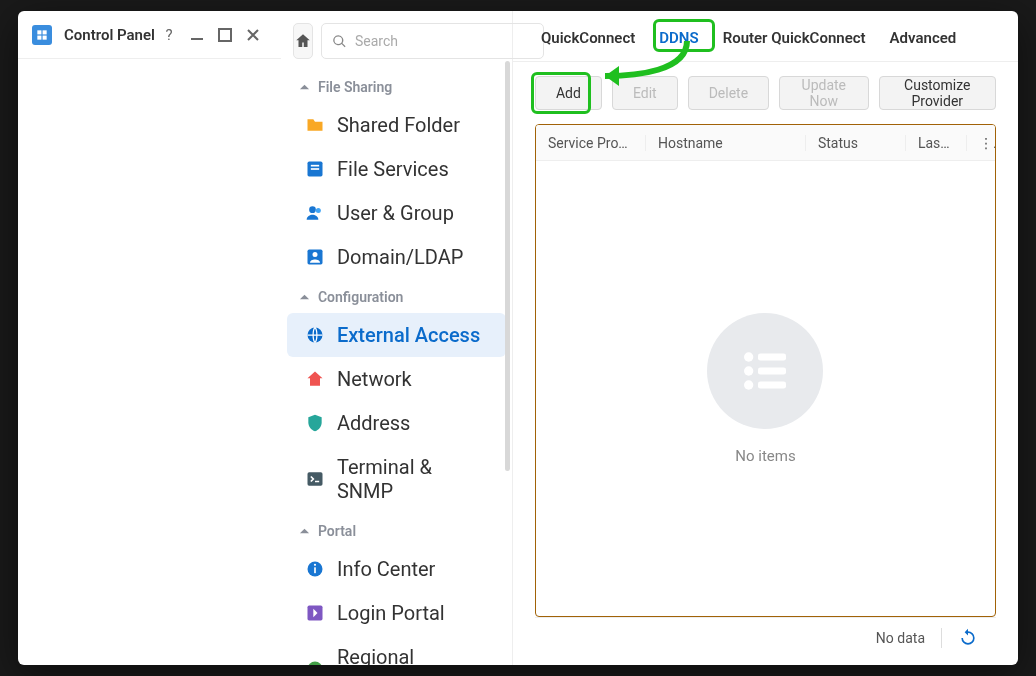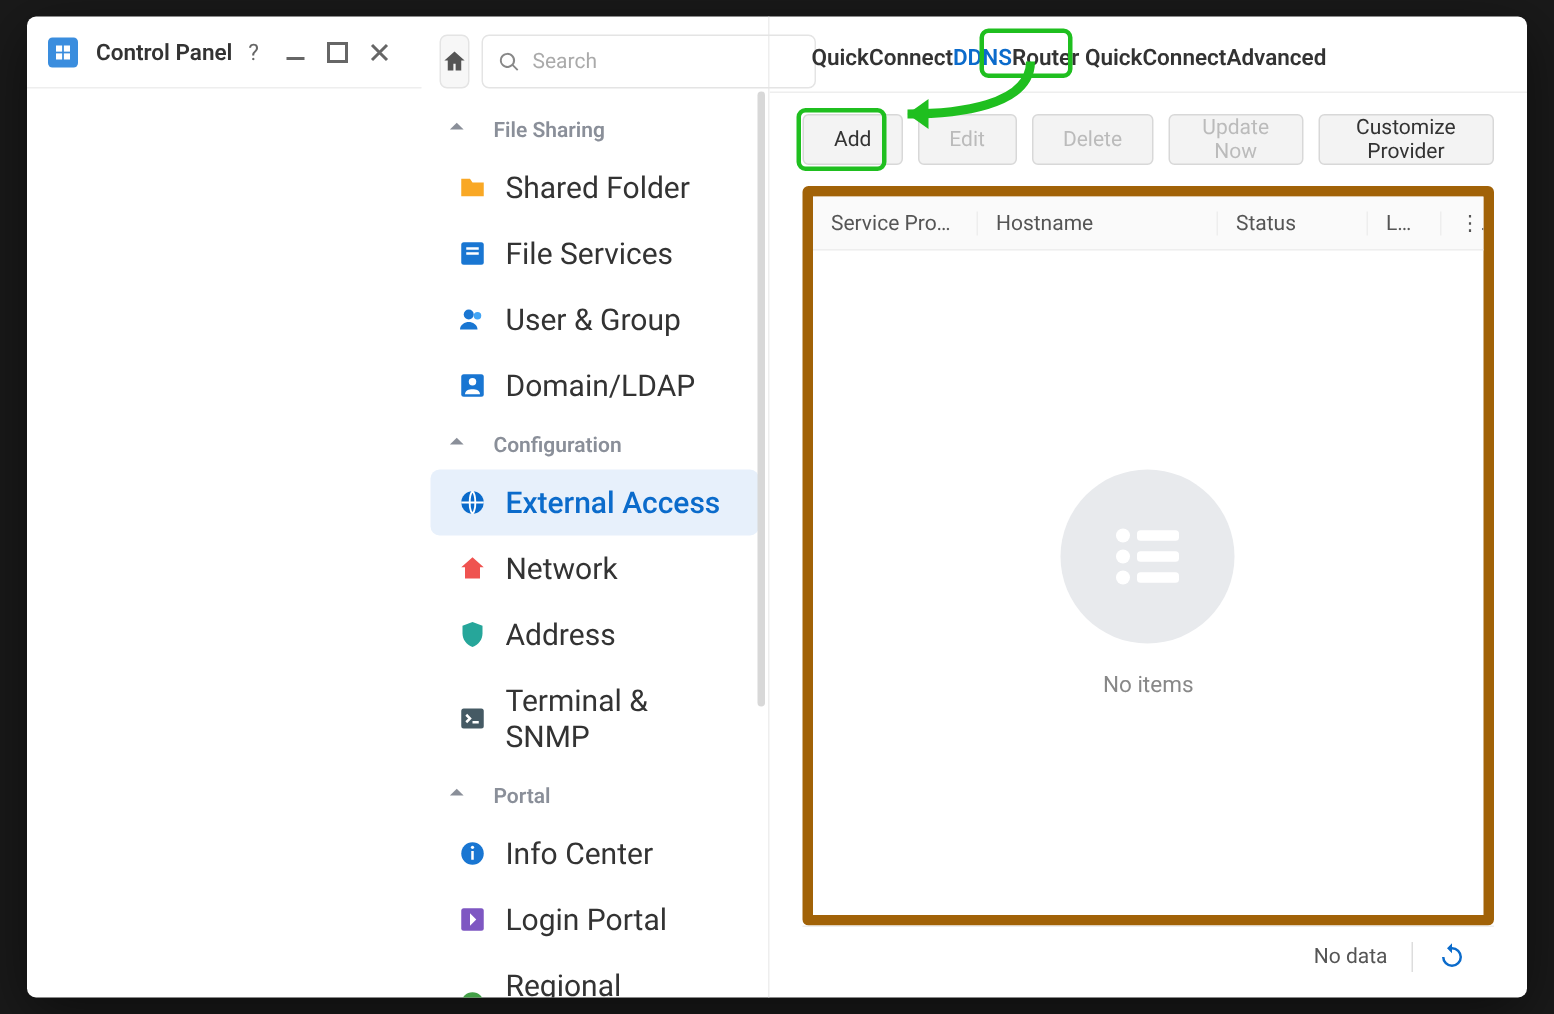--- a/index.html
+++ b/index.html
@@ -14,36 +14,36 @@
   .body{flex:1;display:flex;overflow:hidden}
   .sidebar{width:232px;border-right:1px solid #eee;display:flex;flex-direction:column;padding:12px 0;position:relative}
   .sidebar .scrollbar{position:absolute;right:2px;top:50px;width:5px;height:410px;background:#d8d8d8;border-radius:3px}
   .sidebar .toprow{display:flex;align-items:center;gap:8px;padding:0 12px 10px}
   .home{width:36px;height:36px;border:1px solid #e4e4e4;border-radius:5px;display:flex;align-items:center;justify-content:center;background:#f7f7f7;cursor:pointer}
   .home svg{width:18px;height:18px;fill:#555}
   .search{flex:1;height:36px;border:1px solid #e4e4e4;border-radius:5px;display:flex;align-items:center;padding:0 10px;gap:8px}
   .search svg{width:15px;height:15px;fill:#888}
   .search input{border:none;outline:none;flex:1;font-size:14px;color:#333;background:transparent}
   .search input::placeholder{color:#aaa}
-  .section-hdr{display:flex;align-items:flex-start;gap:19px;padding:10px 18px 8px;color:#8a8f99;font-size:14px;font-weight:600;cursor:pointer}
+  .section-hdr{display:flex;align-items:center;gap:8px;padding:10px 18px 8px;color:#8a8f99;font-size:14px;font-weight:600;cursor:pointer}
   .section-hdr svg{width:11px;height:11px;fill:#8a8f99}
   .nav-item{display:flex;align-items:center;gap:12px;padding:10px 18px;font-size:20px;color:#333;cursor:pointer;border-radius:6px;margin:0 6px}
   .nav-item.active{background:#e7f0fb;color:#0b6bcb;font-weight:500}
   .nav-item .ico{width:20px;height:20px;display:flex;align-items:center;justify-content:center;flex-shrink:0}
   .main{flex:1;display:flex;flex-direction:column;overflow:hidden}
-  .tabs{display:flex;padding:18px 28px 0;border-bottom:1px solid #eee;position:relative}
+  .tabs{display:flex;gap:24px;padding:18px 28px 0;border-bottom:1px solid #eee;position:relative}
   .tab{padding:0 0 14px;font-size:15px;font-weight:600;color:#333;cursor:pointer}
   .tab.active{color:#0b6bcb}
   .tab-highlight{position:absolute;border:3px solid #1fbf1f;border-radius:6px;pointer-events:none}
   .toolbar{display:flex;gap:10px;padding:14px 22px;position:relative}
   .btn{height:34px;padding:0 20px;border:1px solid #d8d8d8;border-radius:4px;background:#f3f3f3;font-size:14px;color:#333;cursor:pointer;display:flex;align-items:center}
   .btn.disabled{color:#bbb;cursor:default}
   .add-highlight{position:absolute;border:3px solid #1fbf1f;border-radius:6px;pointer-events:none}
   .arrow-annotation{position:absolute;pointer-events:none}
-  .table{flex:1;display:flex;flex-direction:column;margin:0 22px;border:7px solid #a16207;border-radius:4px;overflow:hidden}
+  .table{flex:1;display:flex;flex-direction:column;margin:0 22px;border:1px solid #a16207;border-radius:4px;overflow:hidden}
   .thead{display:flex;background:#fafafa;border-bottom:1px solid #eee;height:36px;align-items:center;font-size:14px;color:#555}
   .th{padding:0 12px;border-right:1px solid #eee;overflow:hidden;text-overflow:ellipsis;white-space:nowrap}
   .th.more{width:28px;border:none;text-align:center;cursor:pointer}
   .empty{flex:1;display:flex;flex-direction:column;align-items:center;justify-content:center;gap:18px}
   .empty .circle{width:116px;height:116px;border-radius:50%;background:#e8eaed;display:flex;align-items:center;justify-content:center}
   .empty .circle svg{width:56px;height:56px;fill:#fff}
   .empty .txt{color:#888;font-size:15px}
   .footer{height:40px;border-top:1px solid #eee;display:flex;align-items:center;justify-content:flex-end;padding:0 18px;gap:16px;margin:0 22px 8px}
   .footer .status{color:#555;font-size:14px}
   .footer .refresh{width:20px;height:20px;cursor:pointer;color:#0b6bcb}

